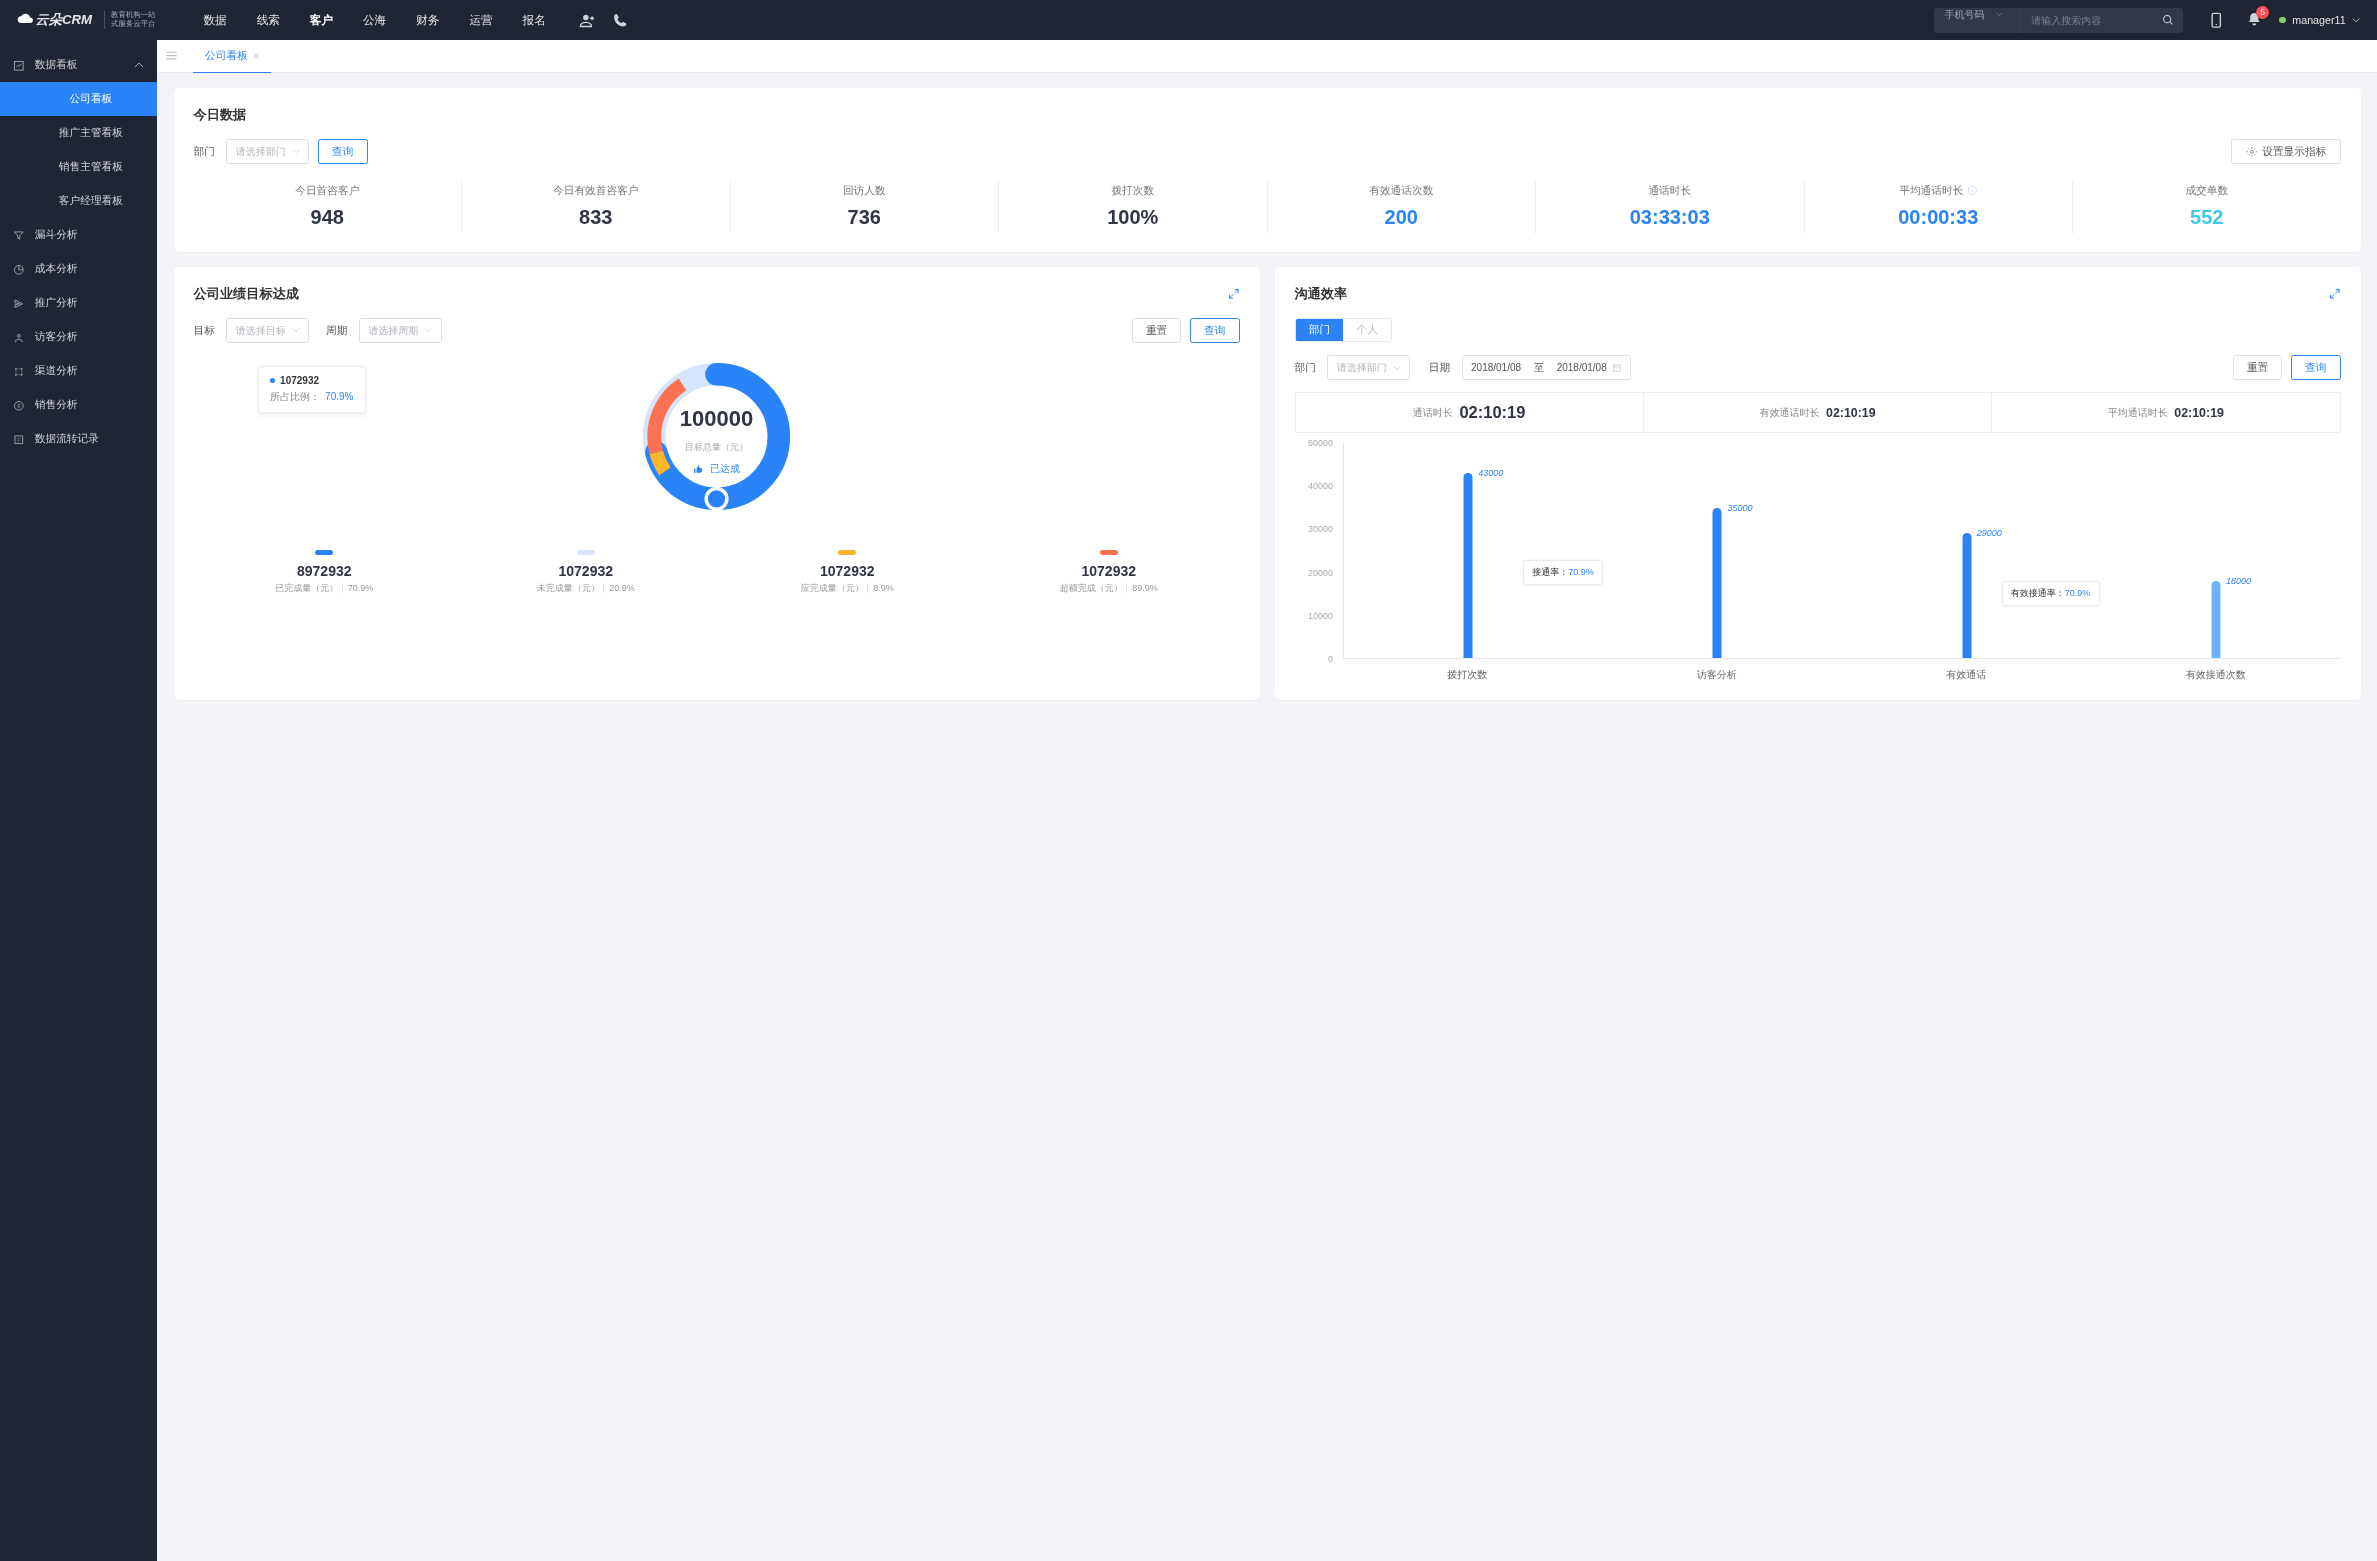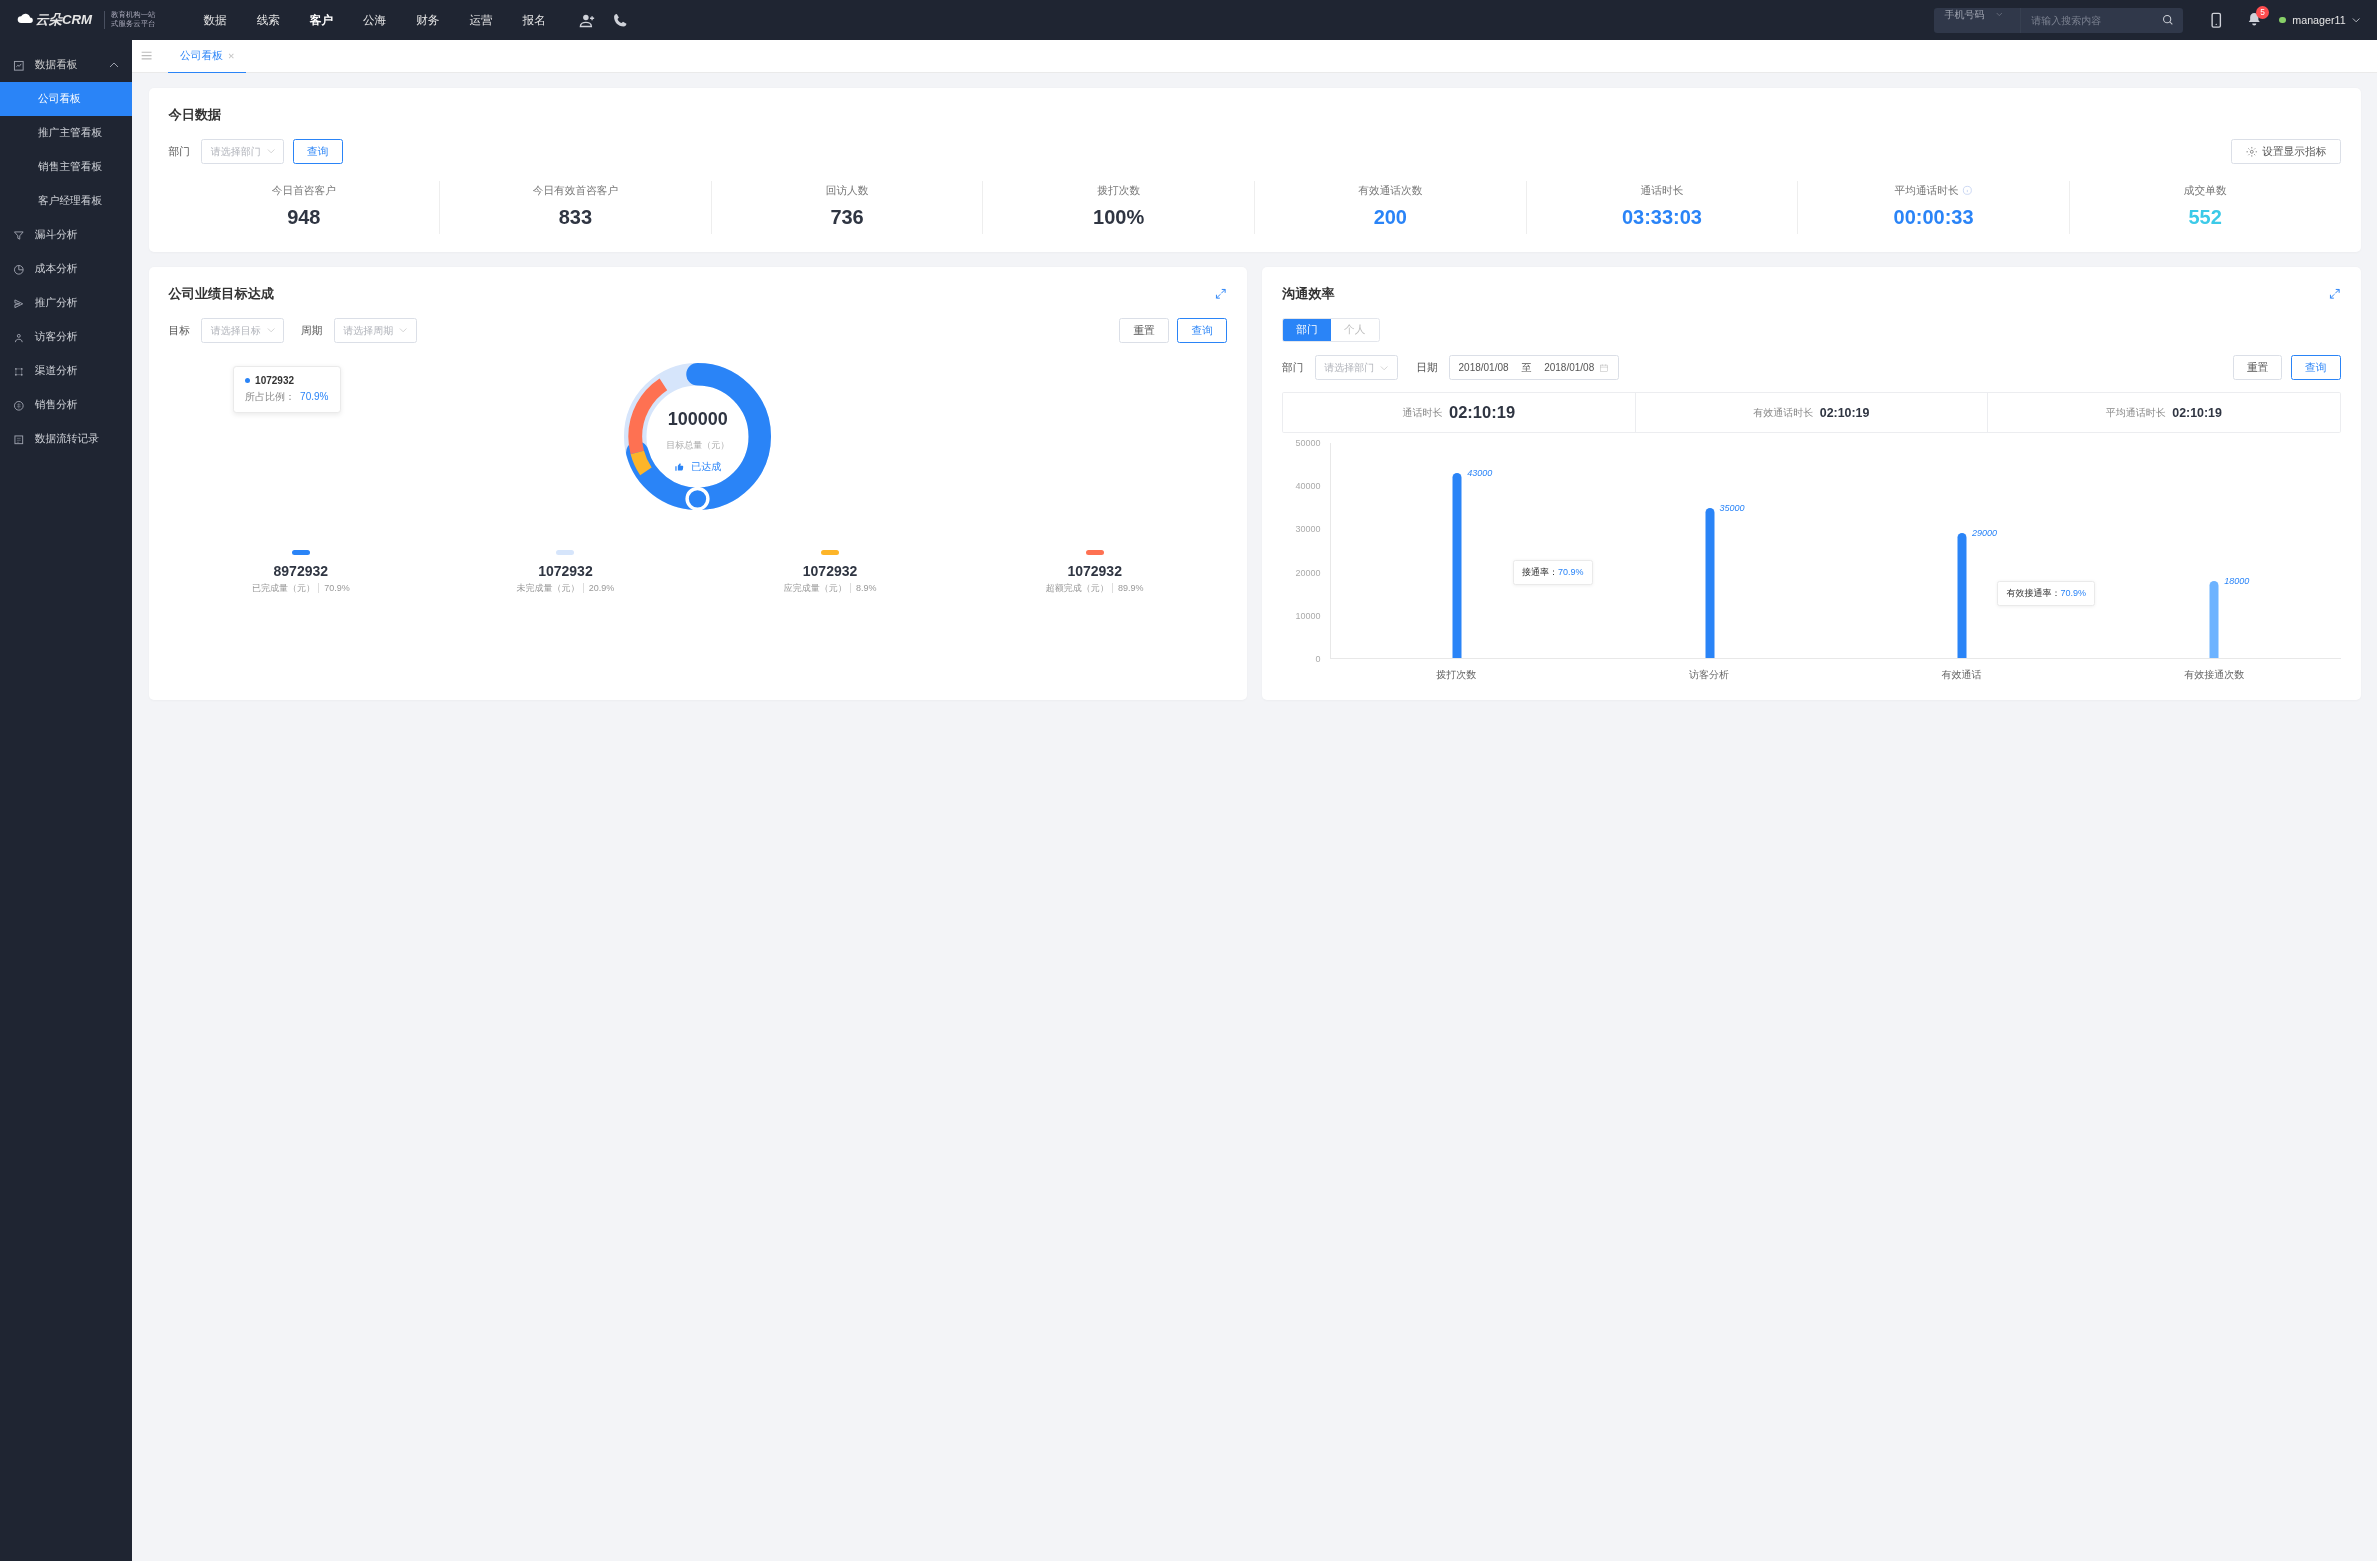--- a/index.html
+++ b/index.html
@@ -23,21 +23,21 @@
     .search-input::placeholder { color: #7b8190; }
     .search-btn { width: 30px; height: 25px; display: flex; align-items: center; justify-content: center; cursor: pointer; }
     .notif-group { display: flex; align-items: center; gap: 21.5px; margin-left: 25px; }
     .notif { position: relative; }
     .badge { position: absolute; top: -5px; right: -6.6px; background: #ff4d4f; color: #fff; border-radius: 6.6px; min-width: 13.2px; height: 13.2px; font-size: 8.3px; display: flex; align-items: center; justify-content: center; padding: 0 3.3px; }
     .user-menu { display: flex; align-items: center; gap: 6.6px; margin-left: 16.5px; cursor: pointer; font-size: 10.7px; }
     .status-dot { width: 6.6px; height: 6.6px; border-radius: 50%; background: #87d068; }
     
     
     .body { display: flex; flex: 1; overflow: hidden; }
-    .sidebar { width: 132px; background: #1f2532; color: #cfcfcf; flex-shrink: 0; padding-top: 8.3px; overflow-y: auto; }
+    .sidebar { width: 157px; background: #1f2532; color: #cfcfcf; flex-shrink: 0; padding-top: 8.3px; overflow-y: auto; text-align: center; }
     .side-group-title { display: flex; align-items: center; justify-content: space-between; padding: 10px 13.2px; font-size: 10.7px; cursor: pointer; }
     .side-group-title .left { display: flex; align-items: center; gap: 10px; }
     .side-item { padding: 10px 13.2px 10px 38px; font-size: 10.7px; cursor: pointer; color: #d0d3d9; }
     .side-item.active { background: #2a84f7; color: #fff; }
     .side-item.plain { padding-left: 13.2px; display: flex; align-items: center; gap: 10px; }
     .side-icon { width: 11.6px; height: 11.6px; fill: #9ba0ac; flex-shrink: 0; }
     .chev { width: 10px; height: 10px; fill: #9ba0ac; }
     
     
     .main { flex: 1; display: flex; flex-direction: column; overflow: hidden; }
@@ -70,21 +70,21 @@
     .c-blue { color: #2a84f7; }
     .c-cyan { color: #3ccae8; }
     
     .row2 { display: flex; gap: 15px; margin-top: 15px; }
     .row2 .card { flex: 1; }
     
     
     .donut-wrap { display: flex; justify-content: center; position: relative; height: 190px; }
     .donut-svg { width: 173px; height: 173px; }
     .donut-center { position: absolute; top: 50%; left: 50%; transform: translate(-50%, -55%); text-align: center; }
-    .donut-center .big { font-size: 18px; font-weight: 700; color: #2f3542; }
+    .donut-center .big { font-size: 22px; font-weight: 700; color: #2f3542; }
     .donut-center .sm { font-size: 9px; color: #aaa; margin-top: 9px; }
     .donut-center .status { font-size: 10px; color: #2a84f7; margin-top: 8.3px; display: flex; align-items: center; justify-content: center; gap: 7px; }
     .tooltip { position: absolute; top: 16.5px; left: 64px; background: #fff; border: 0.8px solid #eaeaea; border-radius: 3.3px; padding: 8.3px 11.6px; font-size: 10px; box-shadow: 0 1.7px 5px rgba(0,0,0,0.08); }
     .tooltip .line1 { display: flex; align-items: center; gap: 5px; font-weight: 600; color: #333; margin-bottom: 3.3px;}
     .tooltip .tdot { width: 5px; height: 5px; border-radius: 50%; background: #2a84f7; }
     .tooltip .line2 { color: #888; }
     .tooltip .pct { color: #2a84f7; margin-left: 5px; }
     
     .donut-legend { display: flex; margin-top: 3.3px; }
     .donut-leg-item { flex: 1; text-align: center; padding: 6.6px 0 11.6px; }

